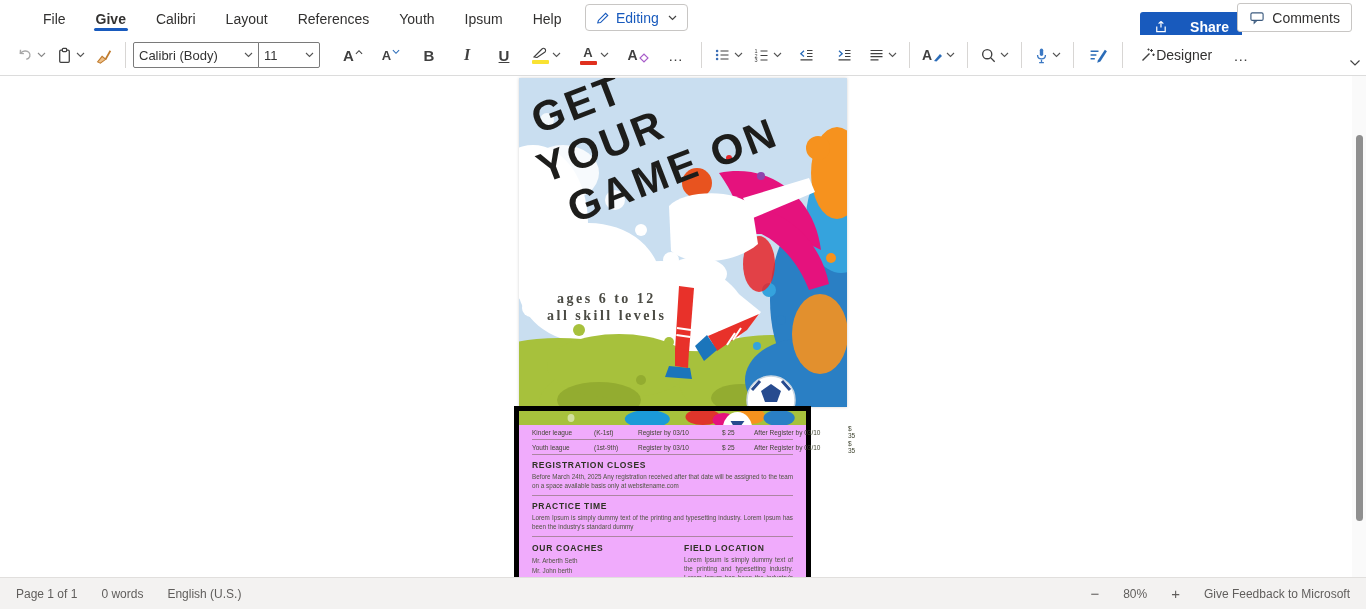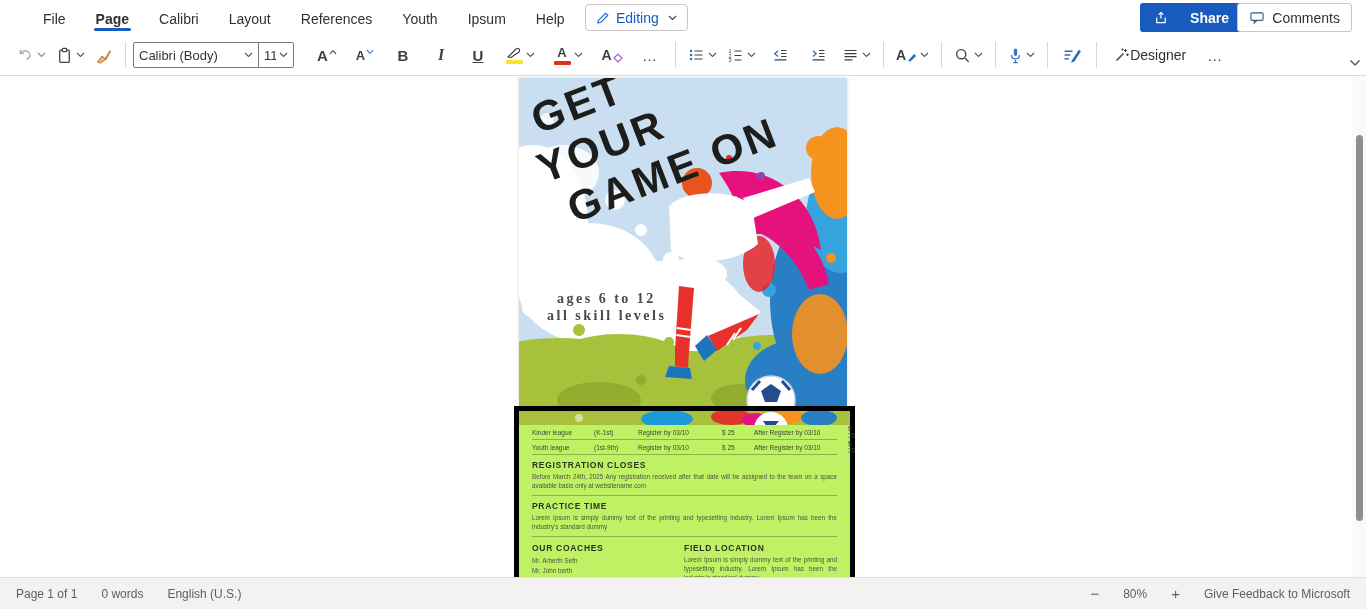--- a/index.html
+++ b/index.html
@@ -6,45 +6,45 @@
   html,body{width:1366px;height:609px;overflow:hidden;background:#fff;
     font-family:"Liberation Sans","DejaVu Sans",sans-serif;color:#323130}
   
   .menubar{height:35px;position:relative;background:#fff;display:flex;align-items:center}
   .tabs{display:flex;padding-left:28px}
   .tab{padding:9px 15px 7px;font-size:14px;cursor:pointer;position:relative;white-space:nowrap}
   .tab.active{font-weight:700}
   .tab.active::after{content:"";position:absolute;left:13px;right:13px;bottom:3px;height:3px;border-radius:2px;background:#185abd}
   .editing-btn{position:absolute;left:585px;top:4px;height:27px;border:1px solid #c8c6c4;border-radius:4px;
     display:flex;align-items:center;gap:6px;padding:0 10px;background:#fff;font-size:14px;color:#185abd;cursor:pointer}
-  .share-btn{position:absolute;right:124px;top:3px;height:29px;background:#185abd;color:#fff;border:none;border-radius:3px;
+  .share-btn{position:absolute;right:124px;top:12px;height:29px;background:#185abd;color:#fff;border:none;border-radius:3px;
     display:flex;align-items:center;gap:22px;padding:0 13px;font-size:14px;font-weight:600;cursor:pointer}
   .comments-btn{position:absolute;right:14px;top:3px;height:29px;background:#fff;border:1px solid #c8c6c4;border-radius:3px;
     display:flex;align-items:center;gap:7px;padding:0 11px;font-size:14px;color:#323130;cursor:pointer}
   
   .ribbon{height:41px;border-bottom:1px solid #dcdcdc;background:#fff;display:flex;align-items:center;padding-left:12px;position:relative}
   .rbtn{display:flex;align-items:center;justify-content:center;height:30px;padding:0 5px;border-radius:2px;color:#404040;cursor:pointer;flex:none}
   .chev{margin-left:3px;display:inline-flex}
   .vdiv{width:1px;height:26px;background:#d8d6d4;margin:0 7px;flex:none}
   .combo{height:26px;border:1px solid #7a7a7a;display:flex;align-items:center;font-size:13px;color:#333;padding:0 5px 0 5px;background:#fff;cursor:pointer;flex:none}
   .combo.name{width:126px;border-radius:2px 0 0 2px}
-  .combo.size{width:36px;margin-left:-1px;border-radius:0 2px 2px 0}
+  .combo.size{width:62px;margin-left:-1px;border-radius:0 2px 2px 0}
   .combo .cval{flex:1;white-space:nowrap;overflow:hidden}
   .ltr{font-size:15px;font-weight:700;line-height:1}
   .ltr.it{font-family:"Liberation Serif",serif;font-style:italic;font-weight:600;font-size:16px}
   .ltr.un{text-decoration:underline;font-weight:600}
   .stack{display:flex;flex-direction:column;align-items:center;line-height:1}
   .bar{width:17px;height:4px;margin-top:2px;border-radius:1px}
   .supmark{font-size:9px;margin:-6px 0 0 1px}
   .ellip{font-size:15px;letter-spacing:1px;color:#404040}
   .collapse{position:absolute;right:5px;bottom:4px}
   
   .canvas{position:absolute;top:76px;left:0;right:0;bottom:24px;background:#fff;overflow:hidden}
   .page{position:absolute;left:519px;top:2px;width:328px;height:329px;overflow:hidden;background:#c9def0;box-shadow:0 0 3px rgba(0,0,0,.18)}
-  .sel{position:absolute;left:514px;top:330px;width:341px;height:177px;border:5px solid #000;background:#bef264;cursor:move}
+  .sel{position:absolute;left:514px;top:330px;width:297px;height:177px;border:5px solid #000;background:#f0abfc;cursor:move}
   .strip{display:block;width:100%;height:14px}
   .gc{padding:0 13px;color:#3f4430}
   .prow{display:grid;grid-template-columns:62px 44px 84px 32px 94px 1fr;align-items:center;height:15px;
     font-size:6.5px;border-bottom:1px solid rgba(70,80,25,.4)}
   .ghead{font-size:8.5px;font-weight:700;letter-spacing:.7px;color:#2e3224;margin-top:5px}
   .gbody{font-size:6.3px;line-height:9px;color:#4e5340;margin-top:2px;text-align:justify}
   .hline{height:1px;background:rgba(70,80,25,.4);margin-top:5px}
   .cols{display:flex;margin-top:1px}
   .colL{width:152px}.colR{flex:1}
   .names{font-size:6.3px;line-height:9.5px;color:#4e5340;margin-top:3px}
@@ -57,21 +57,21 @@
   .sleft{display:flex;gap:24px}
   .sright{margin-left:auto;display:flex;align-items:center;gap:24px}
   .zbtn{font-size:15px;color:#605e5c;cursor:pointer;background:none;border:none}
 </style>
 </head>
 <body>
 
 <div class="menubar">
   <div class="tabs">
     <span class="tab">File</span>
-    <span class="tab active">Page</span>
+    <span class="tab active">Give</span>
     <span class="tab">Calibri</span>
     <span class="tab">Layout</span>
     <span class="tab">References</span>
     <span class="tab">Youth</span>
     <span class="tab">Ipsum</span>
     <span class="tab">Help</span>
   </div>
 
   <button class="editing-btn">
     <span style="display:inline-flex">

